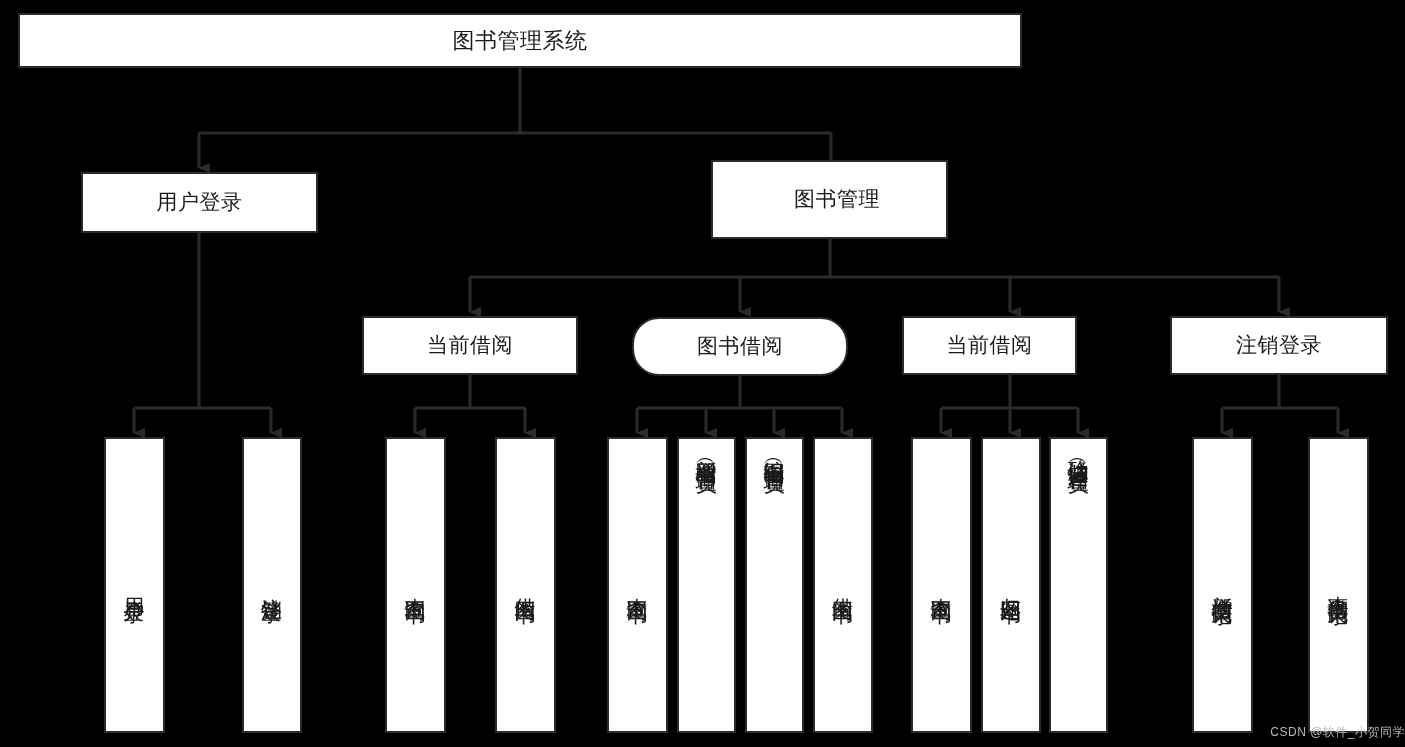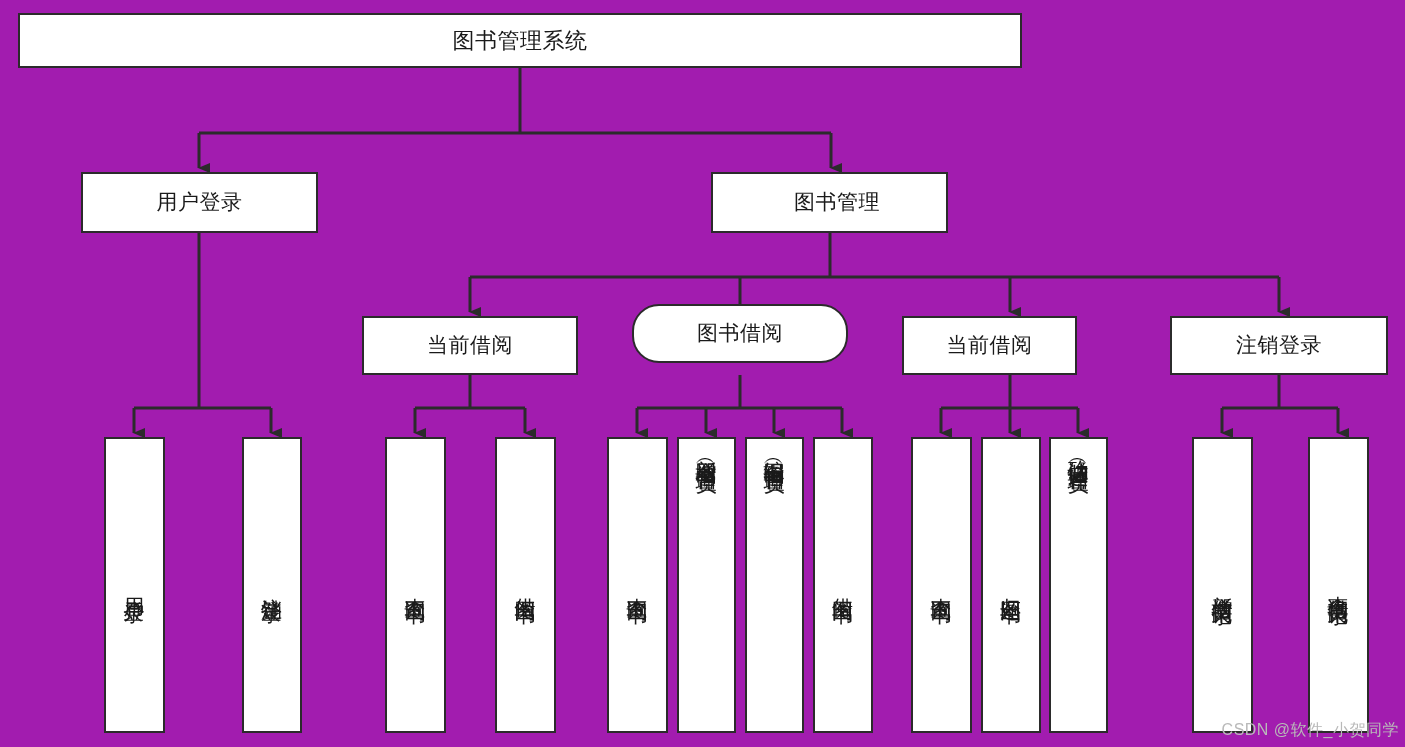--- a/index.html
+++ b/index.html
@@ -7,21 +7,21 @@
     padding: 0;
     background: #ffffff;
   }
   body {
     font-family: "Liberation Sans", "DejaVu Sans", sans-serif;
   }
   #canvas {
     position: relative;
     width: 1405px;
     height: 747px;
-    background: #a21caf;
+    background: #000000;
     overflow: hidden;
   }
   #wires {
     position: absolute;
     left: 0;
     top: 0;
     width: 1405px;
     height: 747px;
     pointer-events: none;
   }
@@ -60,23 +60,23 @@
     line-height: 1.0;
     letter-spacing: 2px;
     white-space: nowrap;
   }
   .node.vert.centered {
     align-items: center;
     padding-top: 0;
   }
   .watermark {
     position: absolute;
-    right: 6px;
+    right: 0;
     bottom: 6px;
-    font-size: 16px;
+    font-size: 12px;
     color: #b9b9b9;
     white-space: nowrap;
     letter-spacing: 0.5px;
   }
 </style>
 </head>
 <body>
 
 <div id="canvas">
 
@@ -131,28 +131,28 @@
     </g>
   </svg>
 
   <div class="node horiz root" style="left:18px; top:13px; width:1004px; height:55px;">
     <span class="lbl">图书管理系统</span>
   </div>
 
   <div class="node horiz" style="left:81px; top:172px; width:237px; height:61px;">
     <span class="lbl">用户登录</span>
   </div>
-  <div class="node horiz" style="left:711px; top:172px; width:237px; height:61px;padding-left:15px;">
+  <div class="node horiz" style="left:711px; top:160px; width:237px; height:79px;padding-left:15px;">
     <span class="lbl">图书管理</span>
   </div>
 
   <div class="node horiz" style="left:362px; top:316px; width:216px; height:59px;">
     <span class="lbl">当前借阅</span>
   </div>
-  <div class="node horiz" style="left:632px; top:304px; width:216px; height:59px;border-radius:27px;">
+  <div class="node horiz" style="left:632px; top:317px; width:216px; height:59px;border-radius:27px;">
     <span class="lbl">图书借阅</span>
   </div>
   <div class="node horiz" style="left:902px; top:316px; width:175px; height:59px;">
     <span class="lbl">当前借阅</span>
   </div>
   <div class="node horiz" style="left:1170px; top:316px; width:218px; height:59px;">
     <span class="lbl">注销登录</span>
   </div>
 
   <div class="node vert centered" style="left:104px; top:437px; width:61px; height:296px;">

